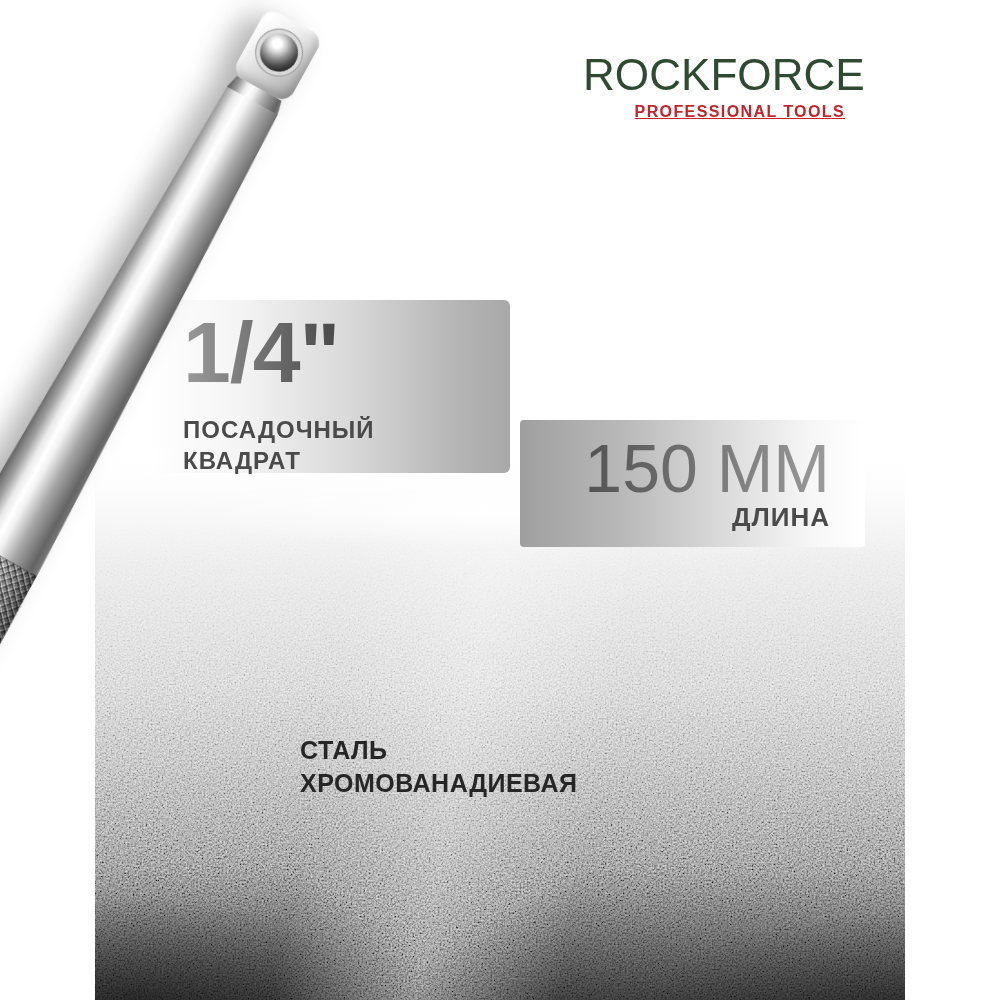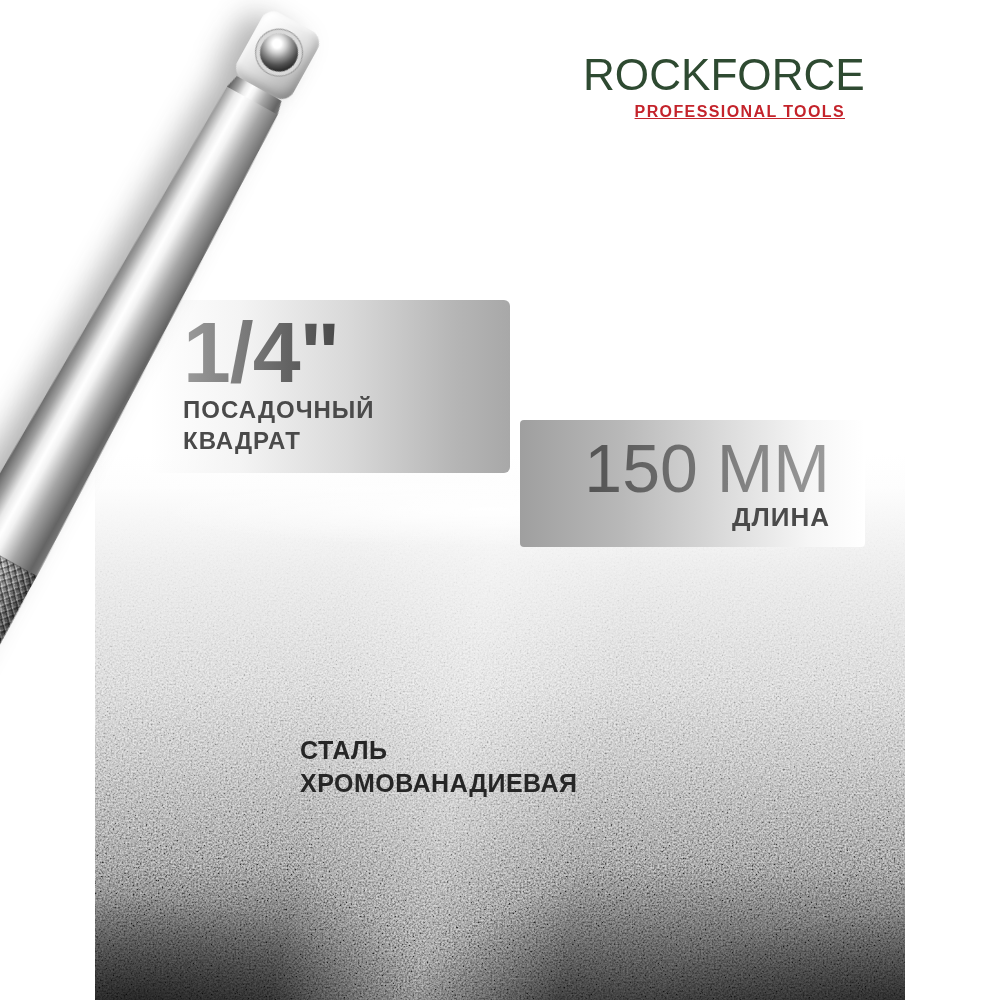--- a/index.html
+++ b/index.html
@@ -27,21 +27,21 @@
   .band-length{left:520px;top:420px;width:345px;height:127px;border-radius:4px;
     background:linear-gradient(90deg,#9f9f9f 0%,#b9b9b9 30%,#dedede 62%,#f6f6f6 84%,#ffffff 100%);}
 
   
   .spec-drive{position:absolute;left:183px;top:312px;z-index:2;}
   .spec-drive .val{font-size:86px;font-weight:700;line-height:.95;letter-spacing:-1px;
     background:linear-gradient(90deg,var(--g-light) 0%,var(--g-dark) 90%);
     -webkit-background-clip:text;background-clip:text;color:transparent;
     -webkit-text-stroke:0;}
   .lbl{font-size:24px;font-weight:700;line-height:1.3;letter-spacing:1px;color:var(--label-color);}
-  .spec-drive .lbl{margin-top:0;}
+  .spec-drive .lbl{margin-top:20px;}
 
   .spec-length{position:absolute;left:520px;top:436px;width:310px;z-index:2;text-align:right;}
   .spec-length .val{font-size:68px;font-weight:400;line-height:.95;letter-spacing:0;
     background:linear-gradient(90deg,var(--g-dark) 0%,var(--g-light) 100%);
     -webkit-background-clip:text;background-clip:text;color:transparent;}
   .spec-length .lbl{margin-top:0;font-size:26px;}
 
   .spec-material{position:absolute;left:300px;top:722px;z-index:3;}
   .spec-material .val{font-size:100px;font-weight:700;line-height:.9;letter-spacing:-2px;
     -webkit-text-stroke:2px transparent;

